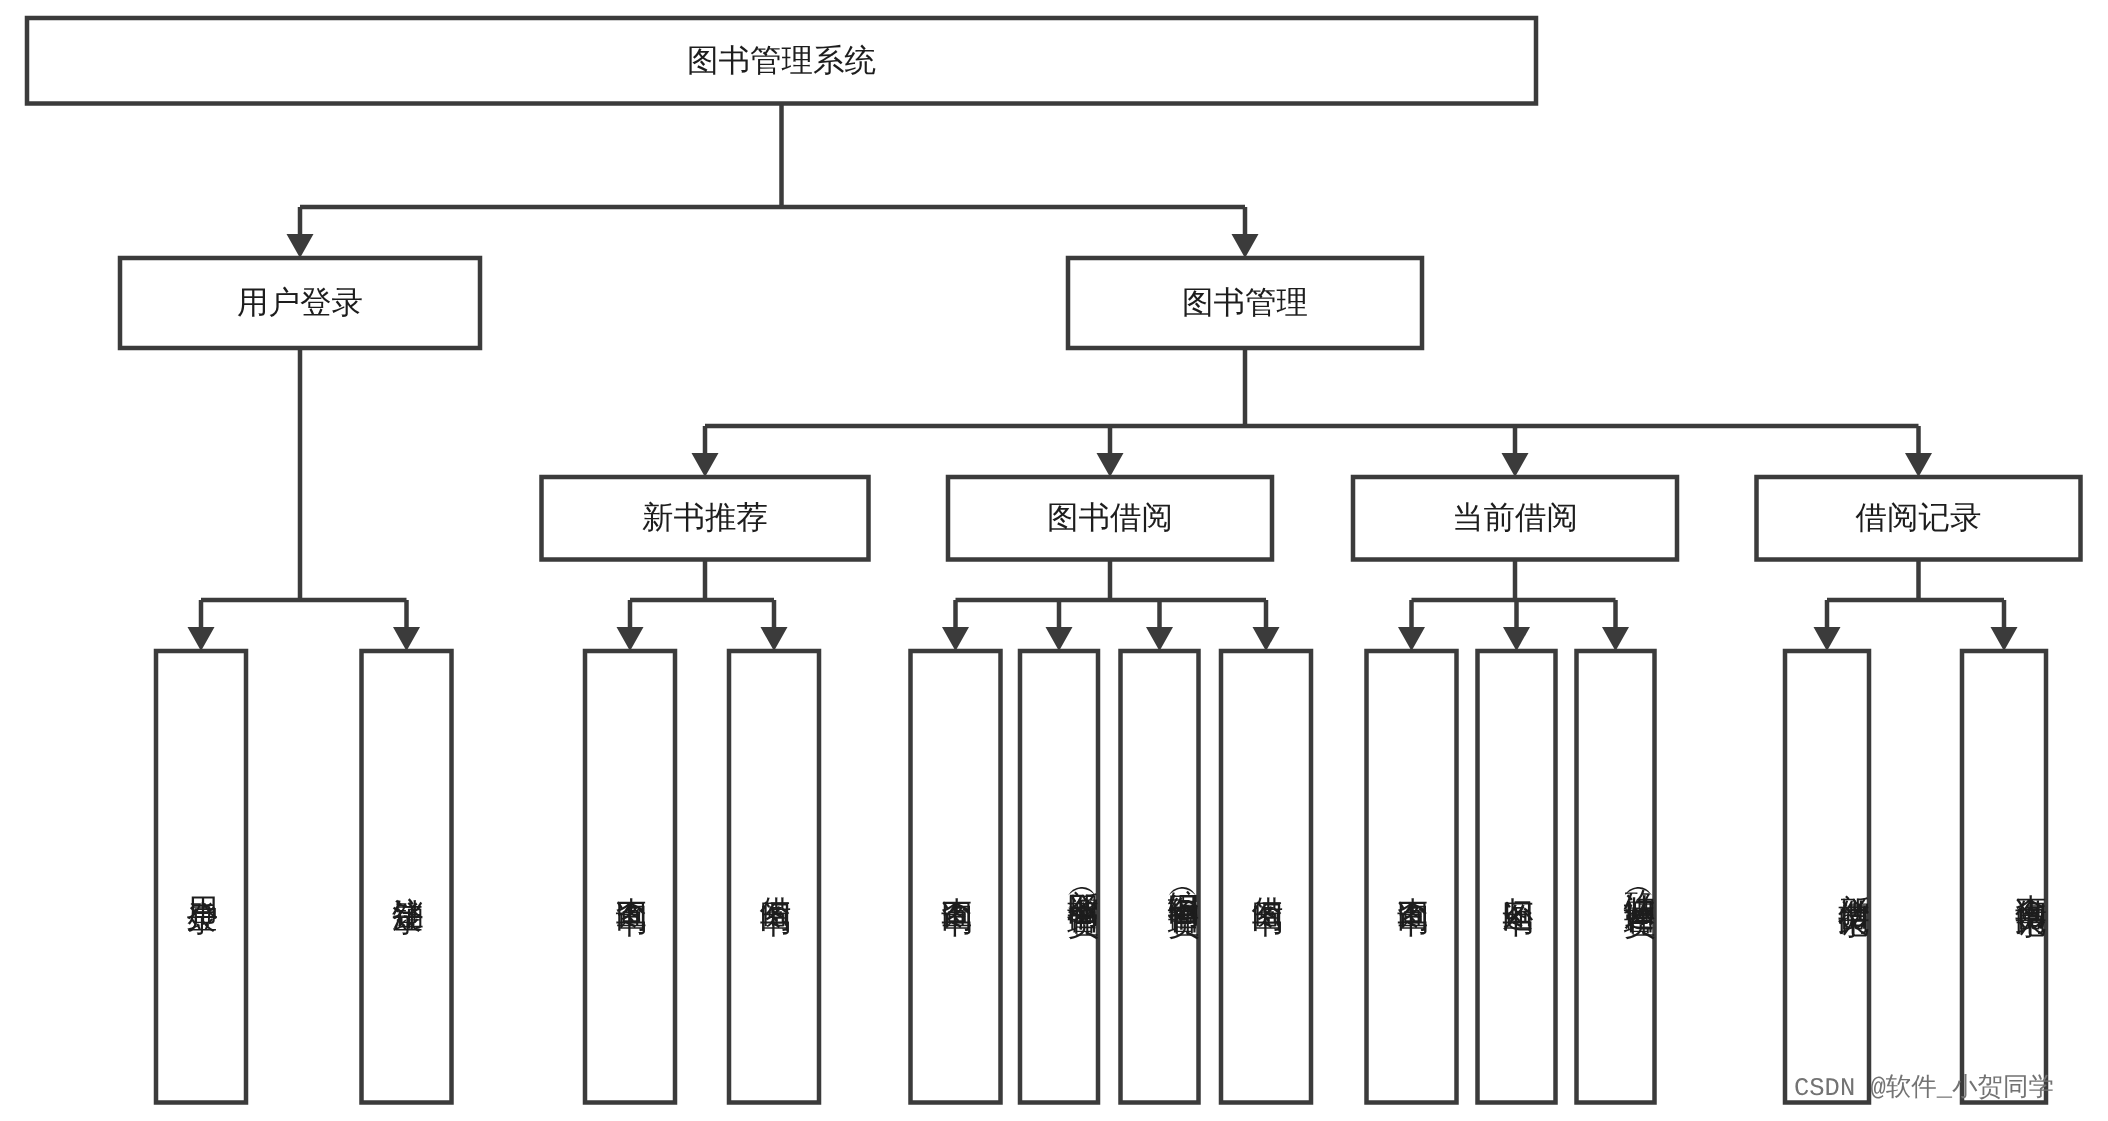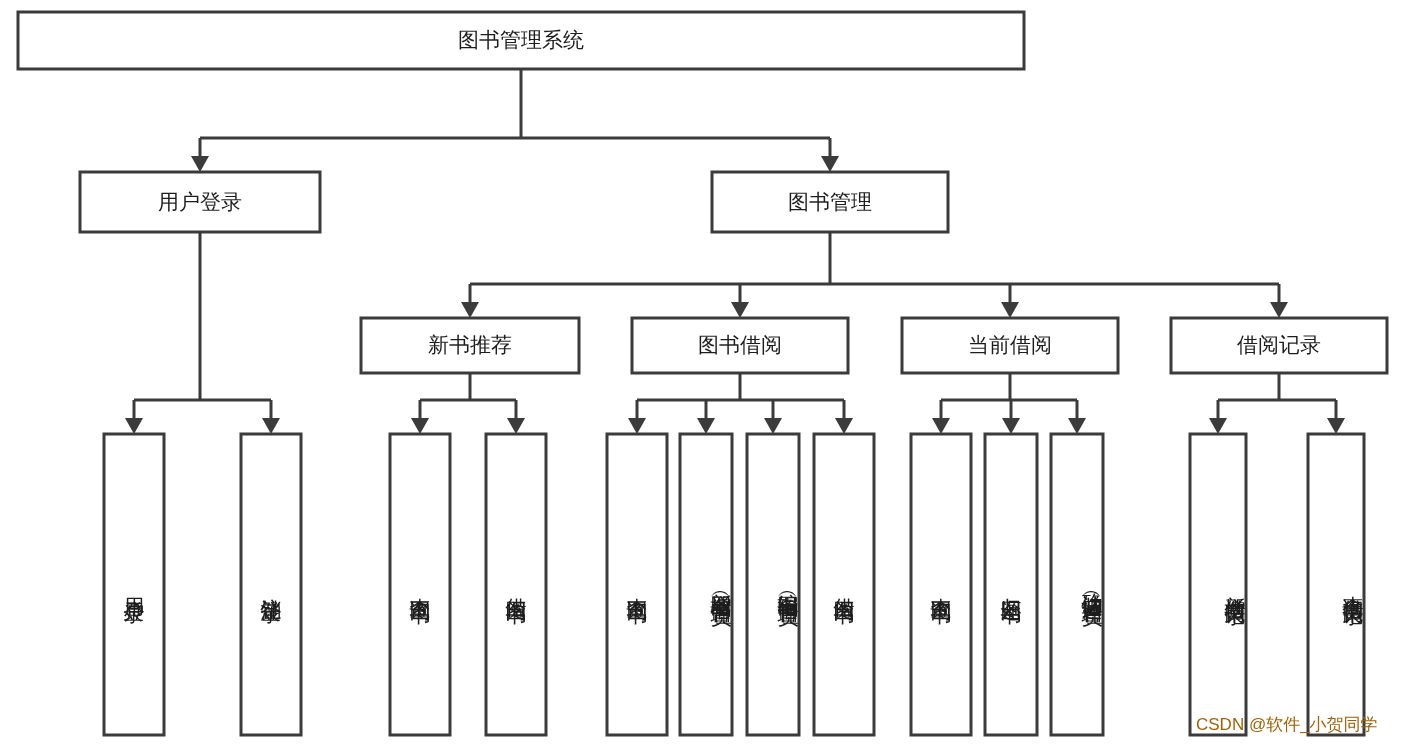--- a/index.html
+++ b/index.html
@@ -59,23 +59,23 @@
     color: #1d1d1d;
     letter-spacing: 2px;
     text-align: center;
     pointer-events: none;
     display: flex;
     align-items: flex-start;
     justify-content: center;
   }
   .watermark {
     position: absolute;
-    font-family: Liberation Sans, sans-serif;
+    font-family: Liberation Mono, monospace;
     font-size: 17px;
-    color: #a16207;
+    color: #737373;
     white-space: nowrap;
     user-select: none;
   }
 </style>
 </head>
 <body>
 
 <div id="diagram-root">
 
   <svg id="flow-svg" viewBox="0 0 1405 747">

